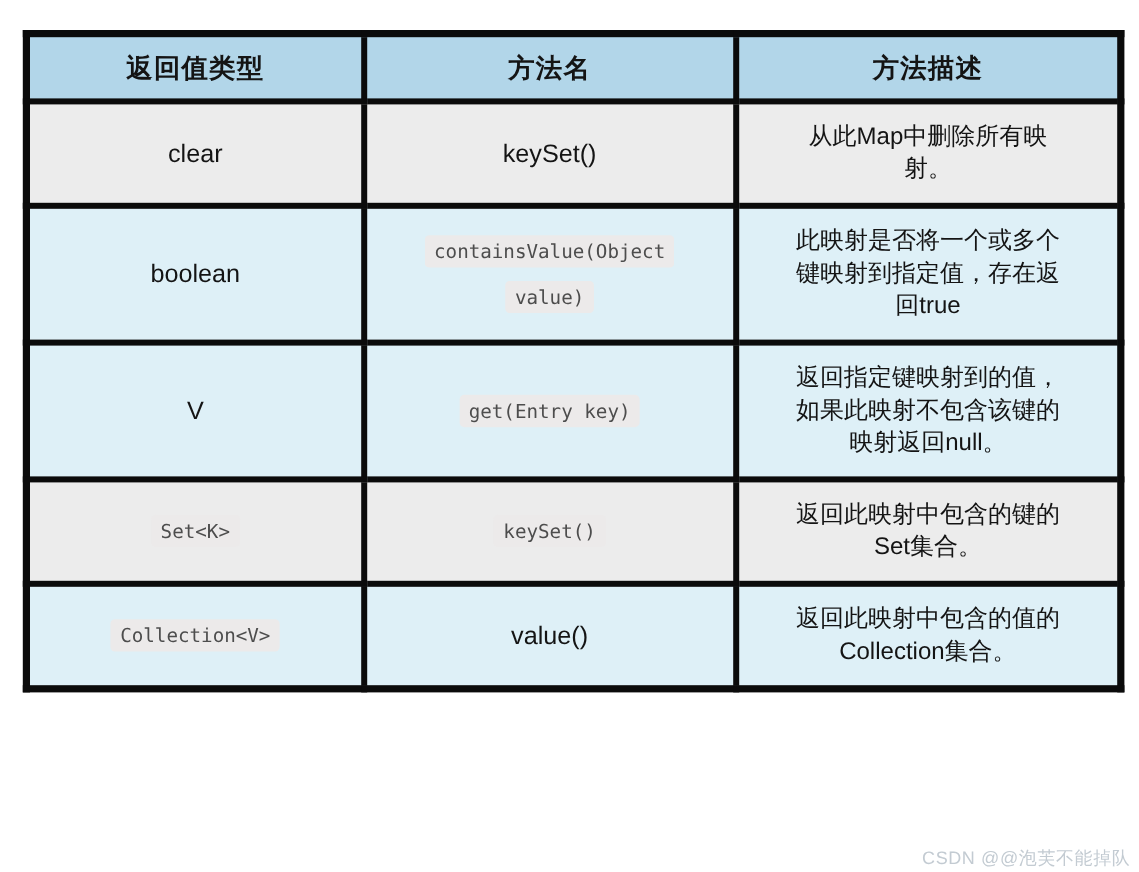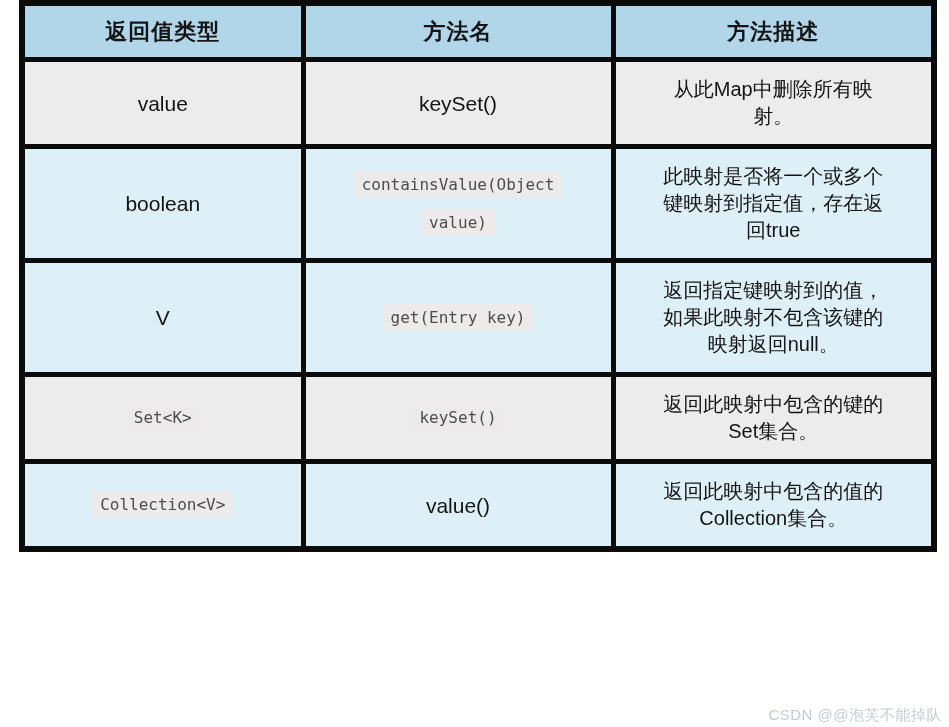--- a/index.html
+++ b/index.html
@@ -11,21 +11,21 @@
     height: 727px;
     background: #ffffff;
     position: relative;
     overflow: hidden;
     font-family: "Liberation Sans", sans-serif;
     color: var(--text, #141414);
   }
   table.api-table {
     position: absolute;
     left: 19px;
-    top: 0;
+    top: 25px;
     width: 912px;
     border-collapse: collapse;
     table-layout: fixed;
     border: 6px solid var(--border, #0b0b0b);
   }
   .api-table th,
   .api-table td {
     border: 5px solid var(--border, #0b0b0b);
     text-align: center;
     vertical-align: middle;
@@ -87,21 +87,21 @@
   </colgroup>
   <thead>
     <tr>
       <th>返回值类型</th>
       <th>方法名</th>
       <th>方法描述</th>
     </tr>
   </thead>
   <tbody>
       <tr class="row-gray">
-        <td class="cell-return"><span class="plain">value</span></td>
+        <td class="cell-return"><span class="plain">clear</span></td>
         <td class="cell-method"><span class="plain">keySet()</span></td>
         <td class="cell-desc"><span class="plain">从此Map中删除所有映射。</span></td>
       </tr>
       <tr class="row-blue">
         <td class="cell-return"><span class="plain">boolean</span></td>
         <td class="cell-method"><span class="code">containsValue(Object value)</span></td>
         <td class="cell-desc"><span class="plain">此映射是否将一个或多个键映射到指定值，存在返回true</span></td>
       </tr>
       <tr class="row-blue">
         <td class="cell-return"><span class="plain">V</span></td>

